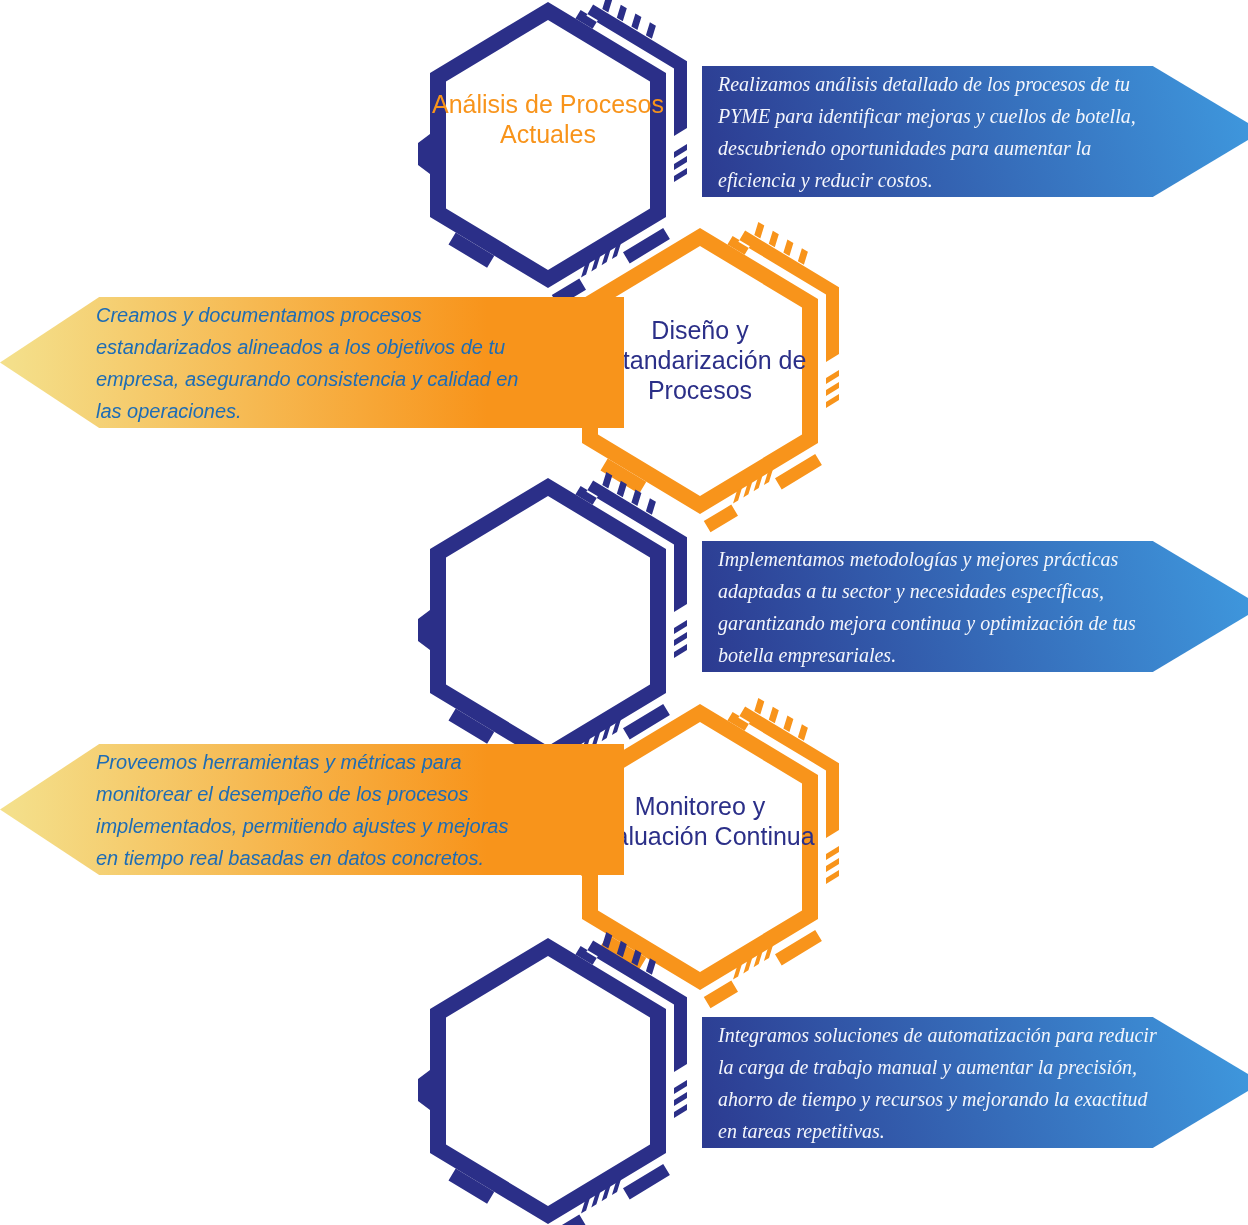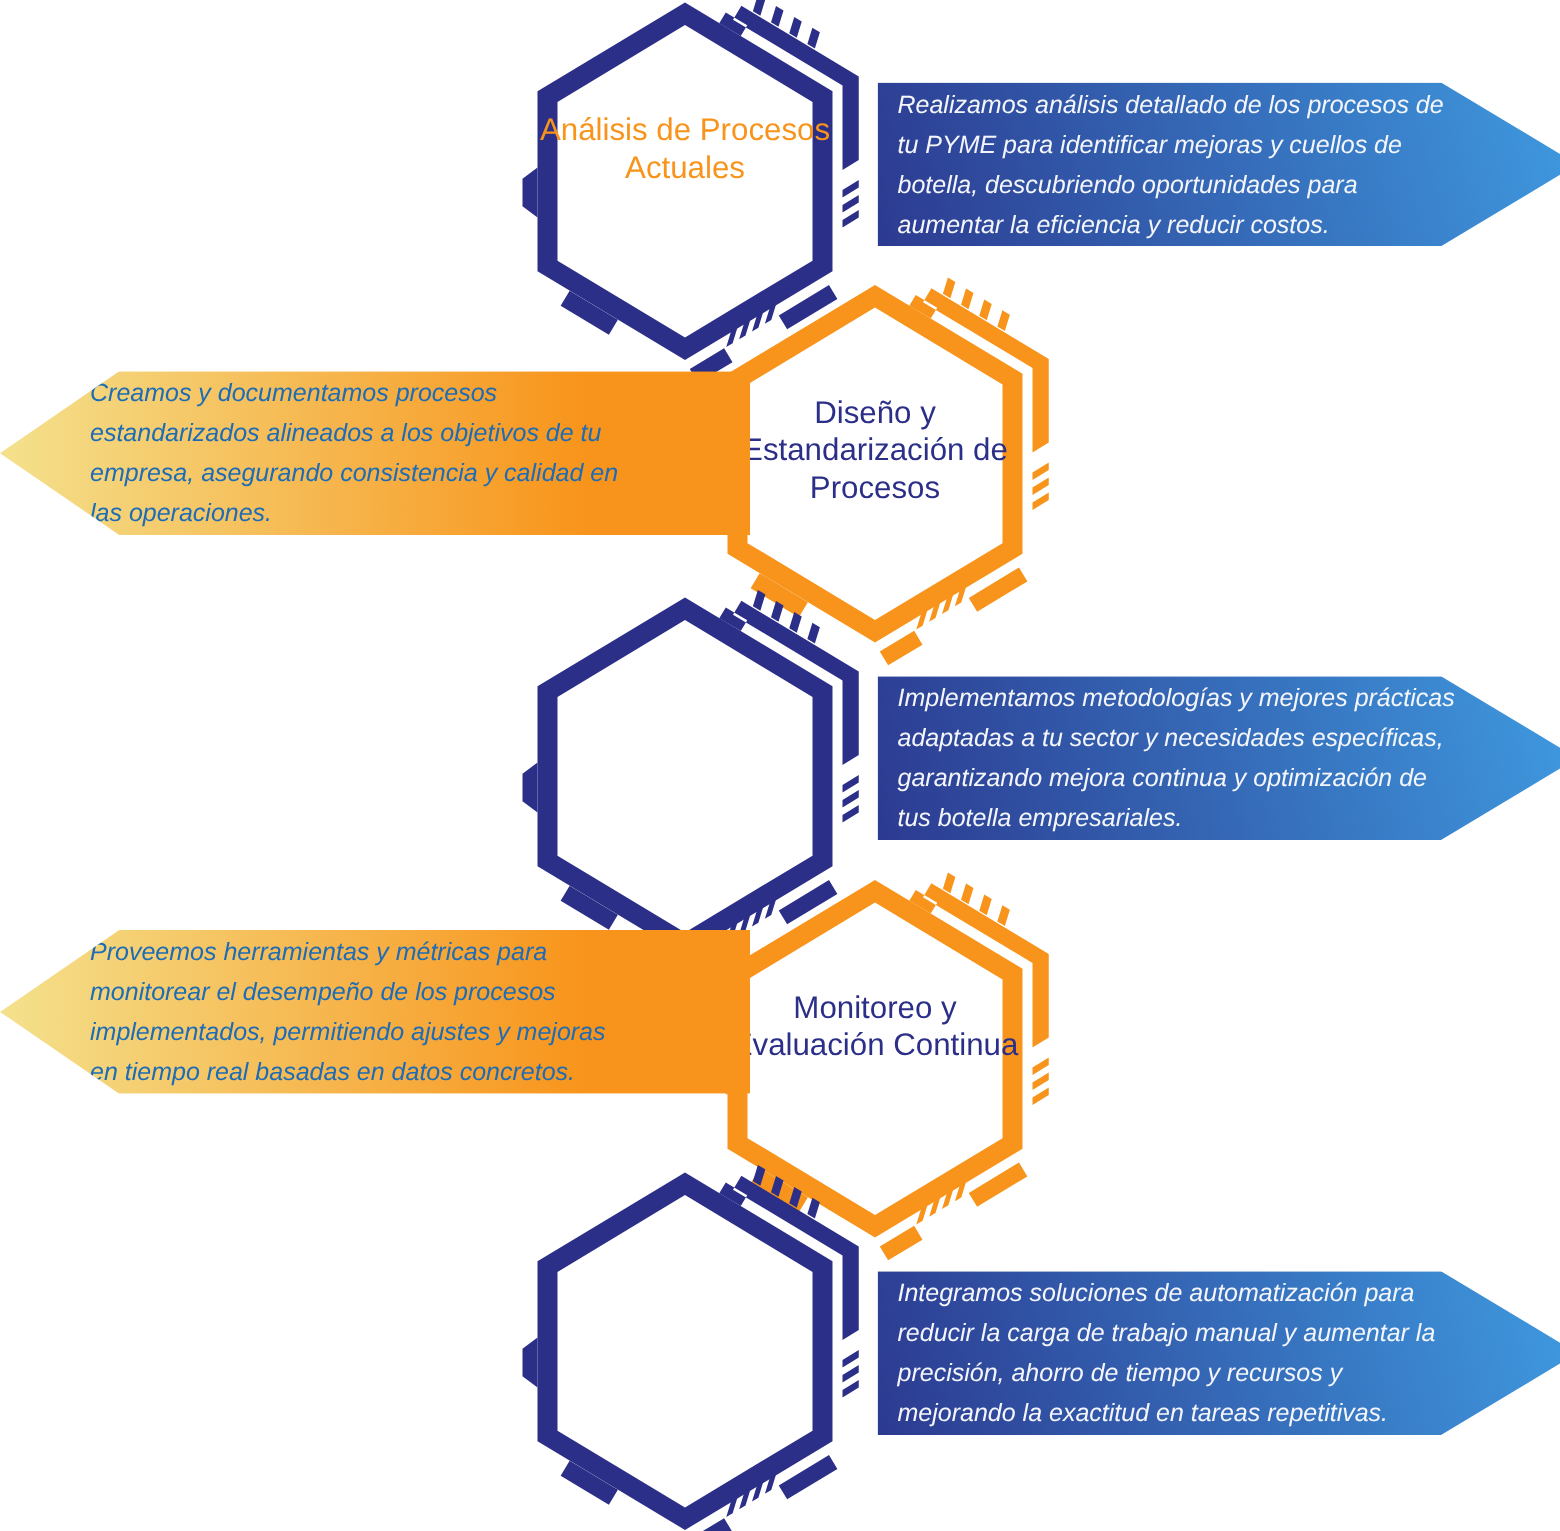--- a/index.html
+++ b/index.html
@@ -42,27 +42,27 @@
     display:flex;align-items:center;
     font-style:italic;font-size:20px;line-height:32px;
   }
   .arrow-right{
     left:702px;width:544px;
     clip-path:polygon(0 0,80.5% 0,100% 50%,80.5% 100%,0 100%);
     background:linear-gradient(75deg,var(--arrow_blue_dark) 0%,var(--arrow_blue_light) 100%);
     color:var(--arrow_text_on_blue);
     padding-left:16px;
   }
-  .arrow-right .arrow-text{width:452px;}
+  .arrow-right .arrow-text{width:452px;font-family:Liberation Serif, serif;}
   .arrow-left{
     left:0;width:528px;
     clip-path:polygon(100% 0,15.9% 0,0 50%,15.9% 100%,100% 100%);
     background:linear-gradient(90deg,var(--arrow_yellow_pale) 2%,var(--arrow_orange) 78%);
     color:var(--arrow_text_on_orange);
-    padding-left:72px;
+    padding-left:96px;
   }
   .arrow-left .arrow-text{width:426px;}
   .arrow1{top:66px;}
   .arrow2{top:297px;}
   .arrow3{top:541px;}
   .arrow4{top:744px;}
   .arrow5{top:1017px;}
 </style>
 </head>
 <body>

